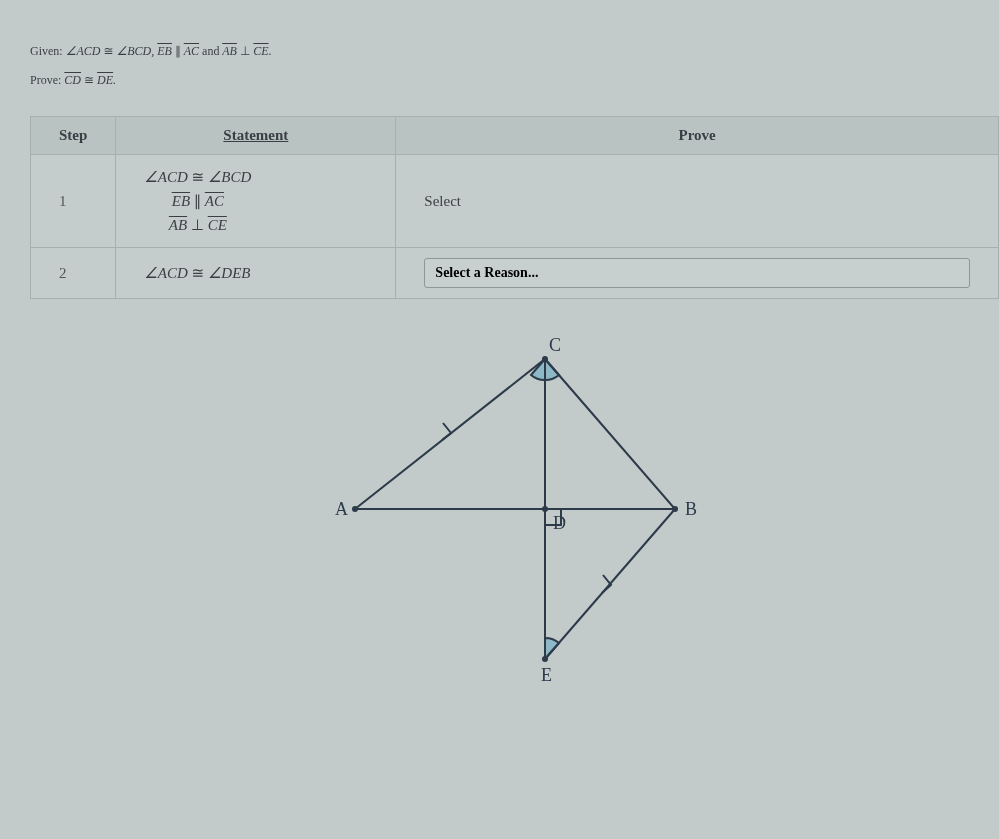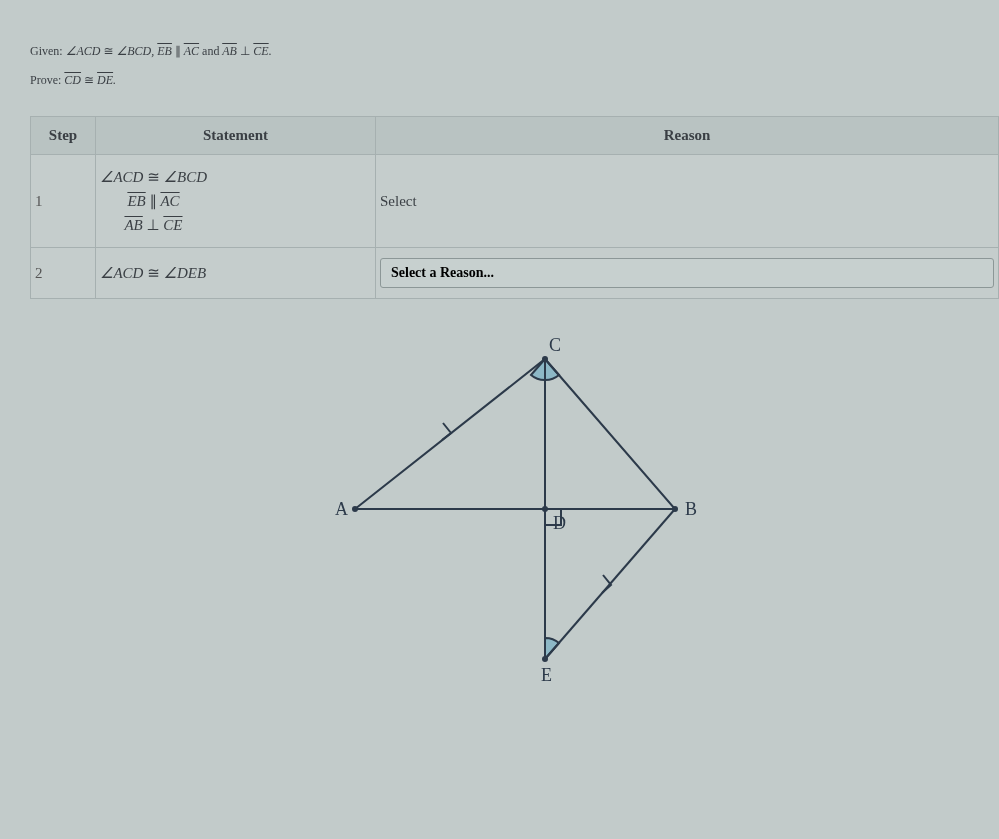--- a/index.html
+++ b/index.html
@@ -19,32 +19,32 @@
   .nonit { font-style: normal; }
   .overline { text-decoration: overline; text-decoration-thickness: 1px; }
   table.proof {
     border-collapse: collapse;
     width: 100%;
     margin-top: 28px;
     font-size: 15px;
   }
   table.proof th, table.proof td {
     border: 1px solid #a6b0b0;
-    padding: 10px 4px;
+    padding: 10px 28px;
     text-align: left;
     vertical-align: middle;
     background: rgba(255,255,255,0.05);
   }
   table.proof th {
     font-weight: bold;
     background: #b9c3c2;
     text-align: center;
   }
   table.proof th:first-child { width: 65px; }
-  table.proof th:nth-child(2) { width: 280px; }
+  table.proof th:nth-child(2) { width: 280px; text-decoration: underline; }
   td.step-num {
     text-align: center;
     font-family: Georgia, serif;
     color: #555;
   }
   td.stmt { text-align: center; }
   .stmt-inner { display: inline-block; text-align: center; }
   .stmt-row { padding: 3px 0; display:block; }
   .reason-select {
     width: 100%;
@@ -83,21 +83,21 @@
       <span class="overline">CD</span> <span class="nonit">≅</span> <span class="overline">DE</span>.
     </span>
   </div>
 </div>
 
 <table class="proof">
   <thead>
     <tr>
       <th>Step</th>
       <th>Statement</th>
-      <th>Reason</th>
+      <th>Prove</th>
     </tr>
   </thead>
   <tbody>
     <tr>
       <td class="step-num">1</td>
       <td class="stmt">
         <div class="stmt-inner">
           <span class="stmt-row math">∠<span>ACD</span> <span class="nonit">≅</span> ∠<span>BCD</span></span>
           <span class="stmt-row math"><span class="overline">EB</span> <span class="nonit">∥</span> <span class="overline">AC</span></span>
           <span class="stmt-row math"><span class="overline">AB</span> <span class="nonit">⊥</span> <span class="overline">CE</span></span>

